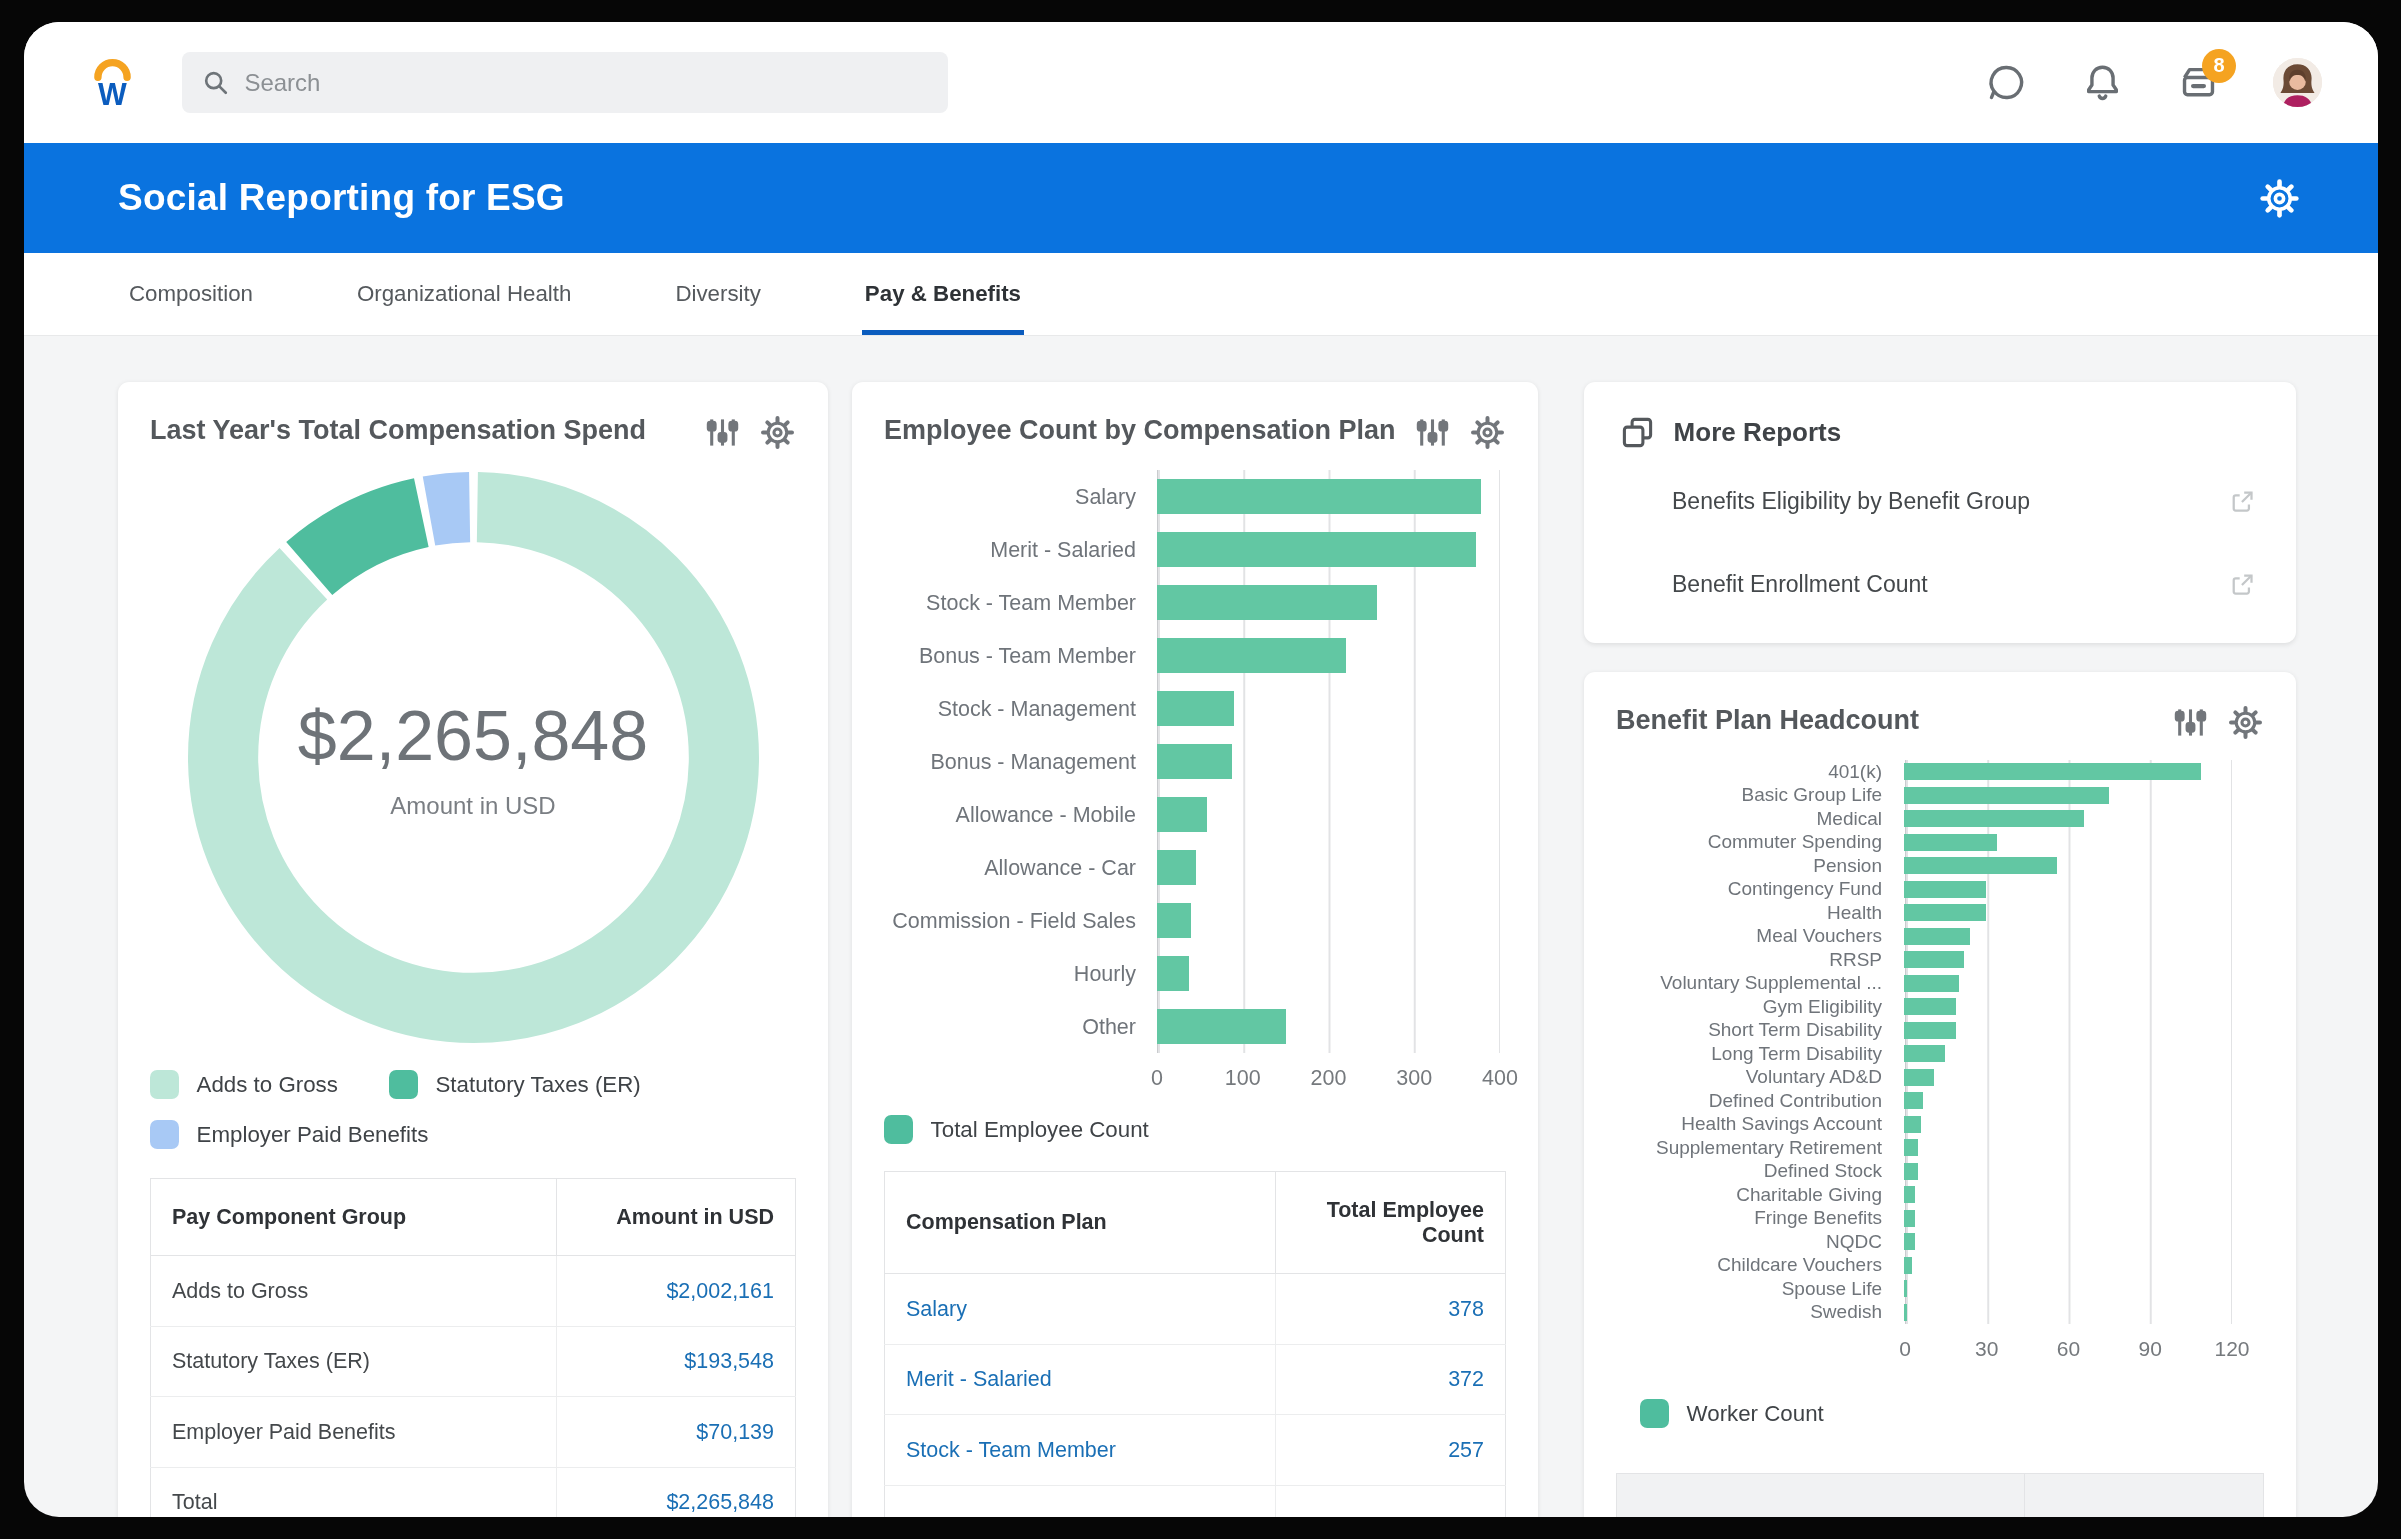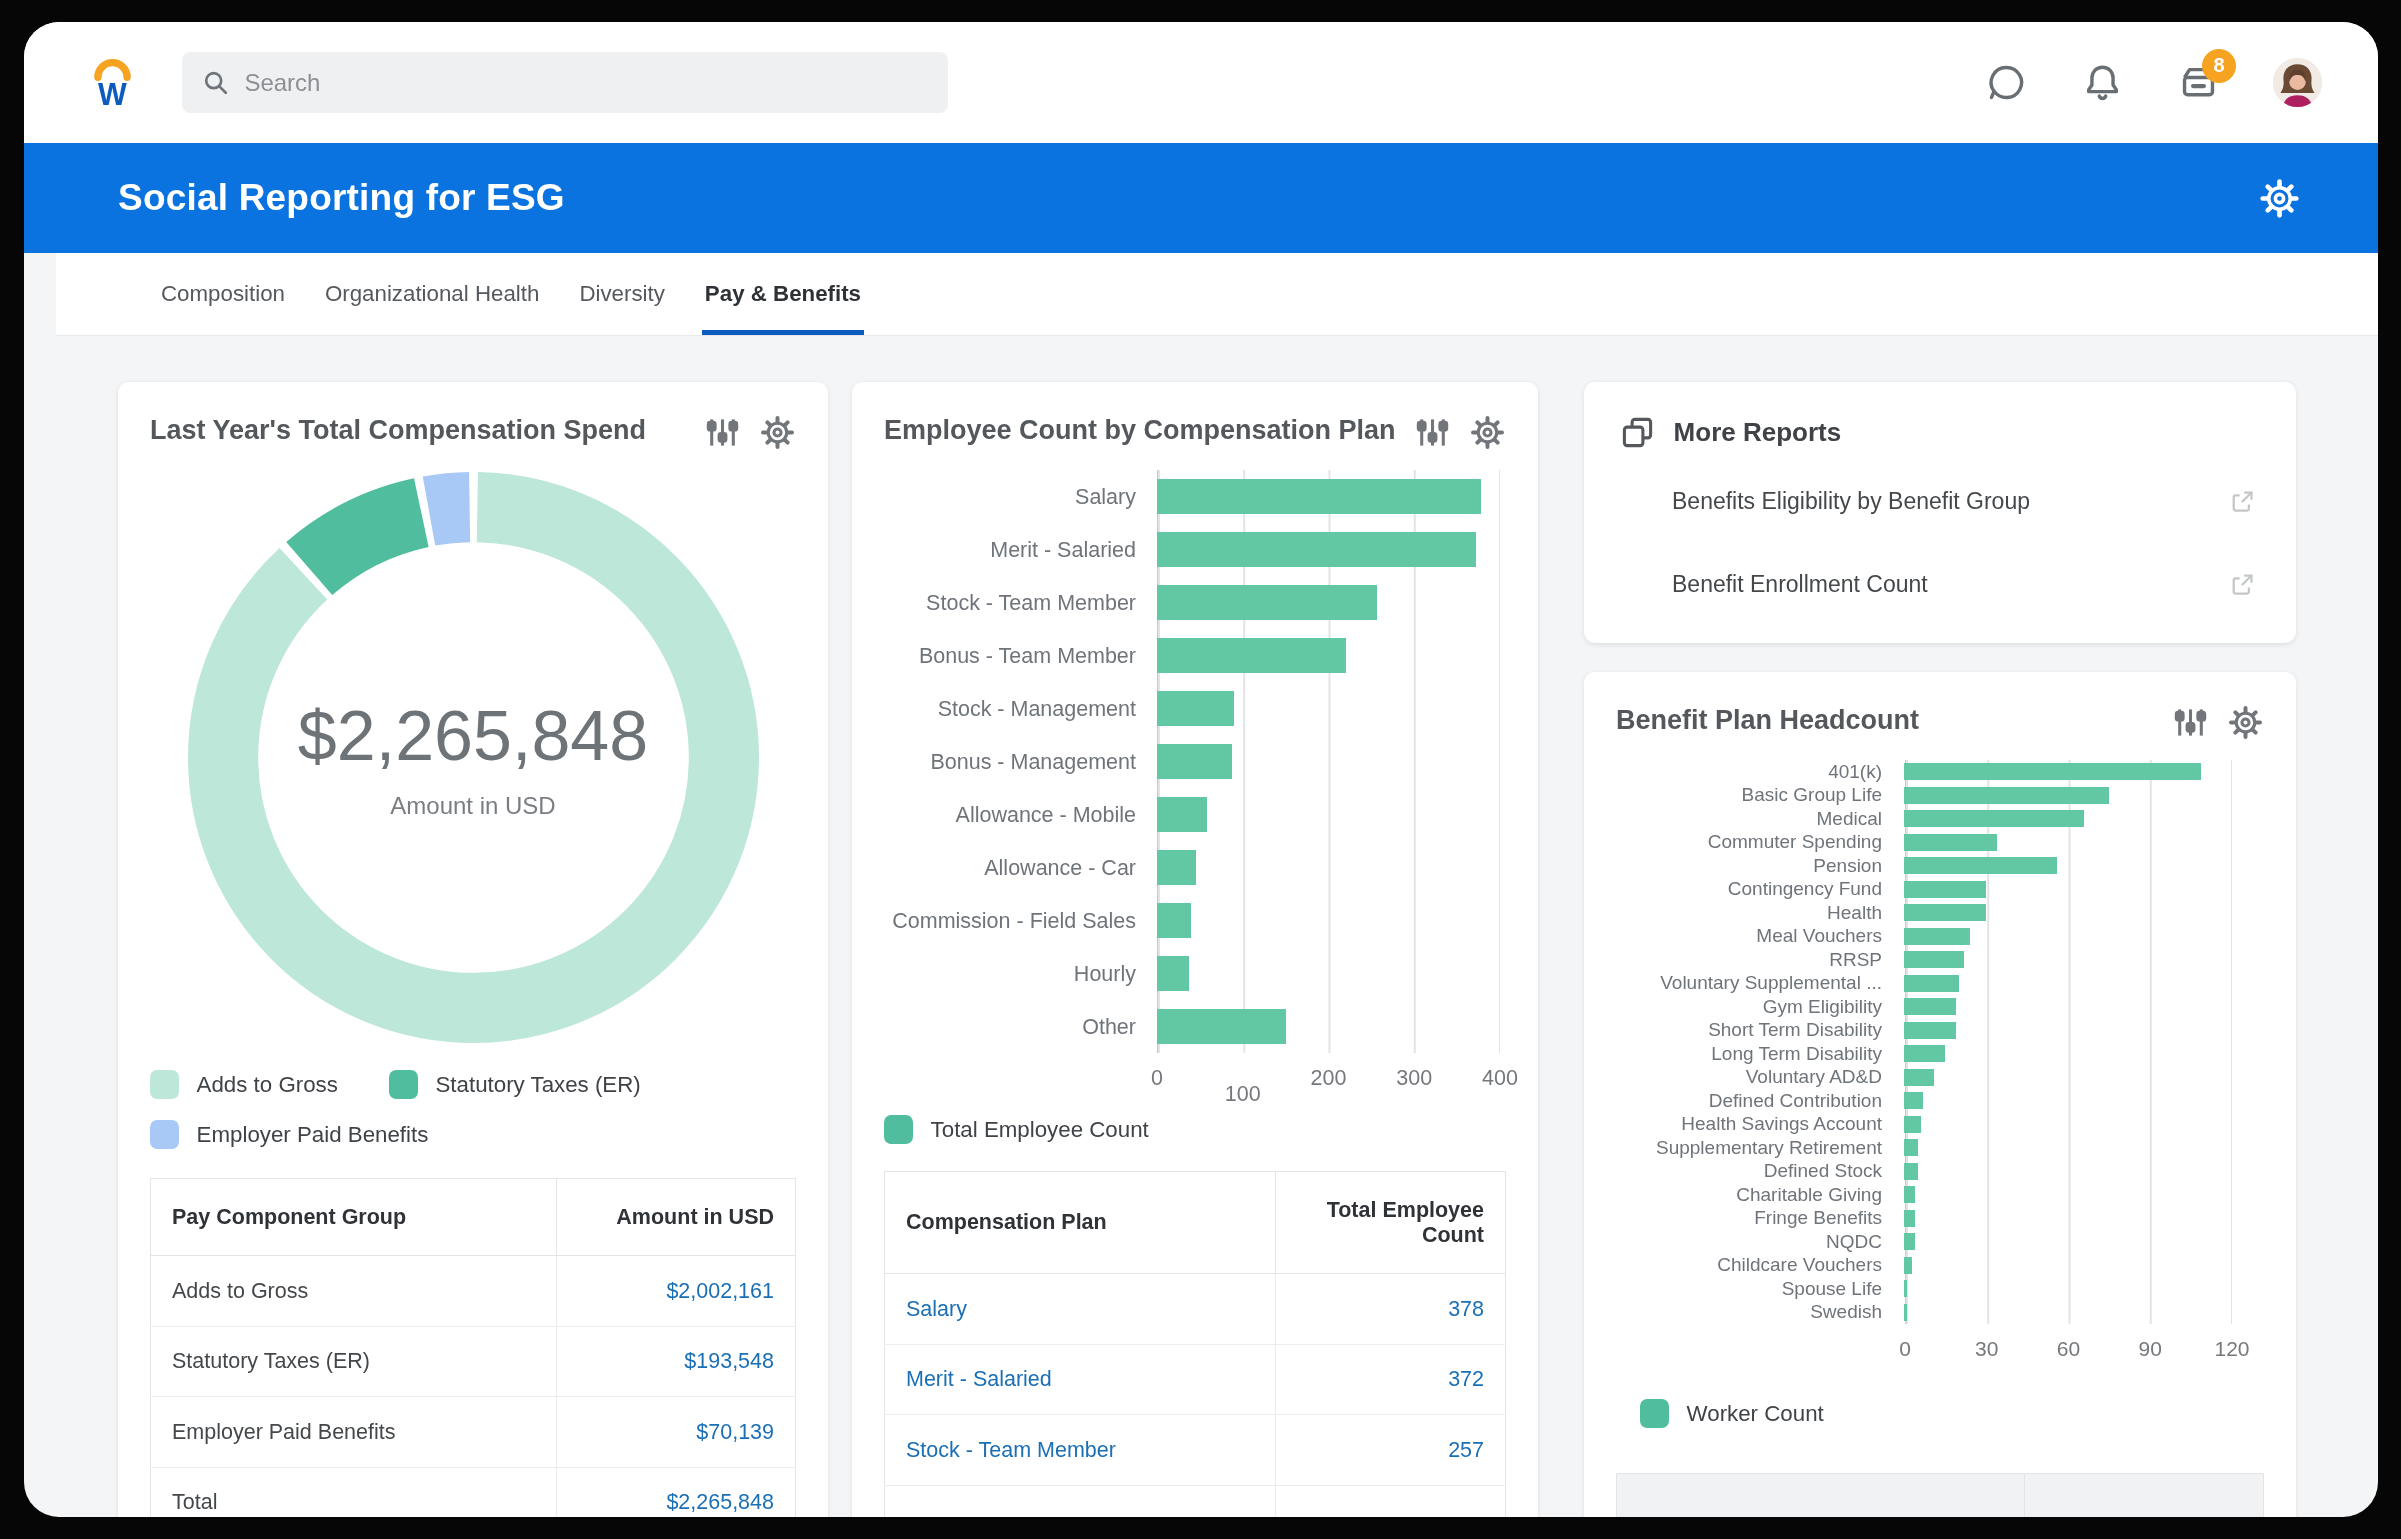--- a/index.html
+++ b/index.html
@@ -20,21 +20,21 @@
   .avatar{width:49px;height:49px;border-radius:50%;overflow:hidden;background:#F0E9E3;cursor:pointer;}
   .avatar svg{width:100%;height:100%;display:block;}
 
   
   .band{height:110px;background:#0A73DF;display:flex;align-items:center;padding:0 77px 0 94px;}
   .band-title{color:#FFFFFF;font-size:37px;font-weight:bold;margin:0;letter-spacing:0.2px;}
   .band-gear{margin-left:auto;width:43px;height:43px;color:#FFFFFF;cursor:pointer;}
   .band-gear svg{width:100%;height:100%;}
 
   
-  .tabsbar{height:83px;background:#FFFFFF;display:flex;align-items:stretch;padding:0 105px;gap:40px;border-bottom:0.8px solid #E8E9EA;margin-left:32px;}
+  .tabsbar{height:83px;background:#FFFFFF;display:flex;align-items:stretch;padding:0 105px;gap:104px;border-bottom:0.8px solid #E8E9EA;}
   .tab{display:flex;align-items:center;font-size:22.3px;color:#55595D;position:relative;cursor:pointer;white-space:nowrap;}
   .tab.active{color:#2E3236;font-weight:bold;}
   .tab.active::after{content:"";position:absolute;left:-3.2px;right:-3.2px;bottom:0;height:5.6px;background:#0B5CBE;}
 
   
   .content{display:flex;align-items:flex-start;padding:46px 0 0 94px;}
   .card{background:#FFFFFF;border-radius:11.2px;box-shadow:0 1.6px 4.8px rgba(0,0,0,.09);}
   .card1{width:710px;padding:32px;margin-right:24px;}
   .card2{width:686px;padding:32px;margin-right:46px;}
   .col3{width:712px;display:flex;flex-direction:column;gap:29px;}
@@ -379,21 +379,21 @@
               </div>
               <div class="hb-row">
                 <div class="hb-label">Other</div>
                 <div class="hb-track">
                   <div class="hb-bar" style="width: 37.5%; background: rgb(98, 199, 163);"></div>
                 </div>
               </div>
             </div>
         <div class="axis">
               <span style="left: 0%;">0</span>
-              <span style="left: 25%; margin-top: 16px;">100</span>
+              <span style="left: 25%;">100</span>
               <span style="left: 50%;">200</span>
               <span style="left: 75%;">300</span>
               <span style="left: 100%;">400</span>
             </div>
       </div>
       <div class="legend">
             <div class="lg-item">
               <span class="lg-sw" style="background: rgb(79, 189, 158);"></span>
               <span>Total Employee Count</span>
             </div>

